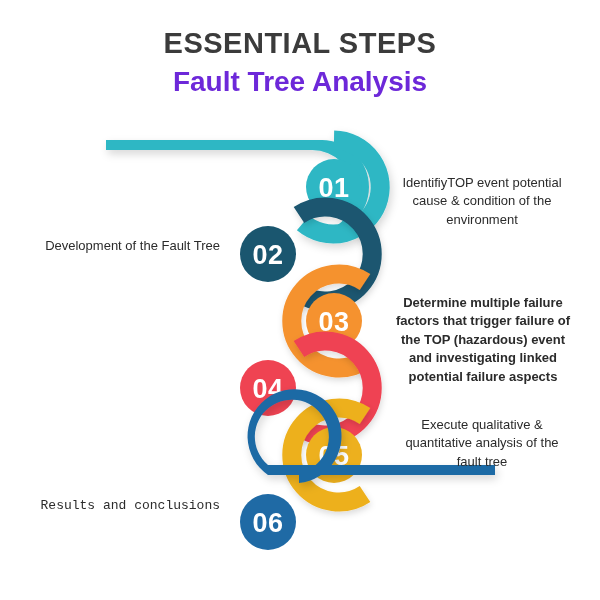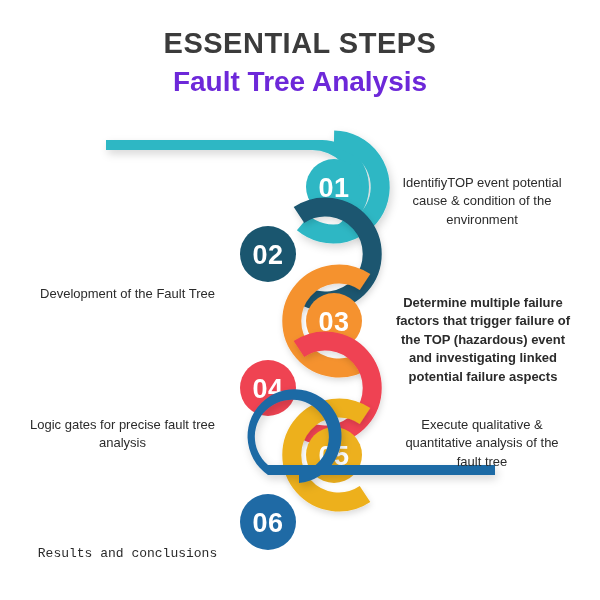--- a/index.html
+++ b/index.html
@@ -48,21 +48,21 @@
   }
 
   
   .step-text {
     position: absolute;
     font-size: 13px;
     line-height: 1.42;
     color: #2b2b2b;
     text-align: center;
   }
-  .step-text.left  { text-align: center; margin-top: 48px; }
+  .step-text.left  { text-align: right; }
   .step-text.right { text-align: center; }
 
   
   svg.graphic {
     position: absolute;
     left: 0;
     top: 0;
     width: 600px;
     height: 600px;
     display: block;
@@ -150,19 +150,18 @@
     <circle cx="268" cy="522" r="28" fill="#1f6aa5"></circle>
     <text class="num-text" x="268" y="532" text-anchor="middle">06</text>
   </svg>
 
   <div class="step-text right" style="left:392px; top:174px; width:180px;">IdentifiyTOP event potential cause &amp; condition of the environment</div>
 
   <div class="step-text left" style="left:35px; top:237px; width:185px;">Development of the Fault Tree</div>
 
   <div class="step-text right" style="left:388px; top:294px; width:190px;font-weight:bold;">Determine multiple failure factors that trigger failure of the TOP (hazardous) event and investigating linked potential failure aspects</div>
 
-  <div class="step-text left" style="left:30px; top:368px; width:185px;">Logic gates for precise fault tree analysis</div>
 
   <div class="step-text right" style="left:392px; top:416px; width:180px;">Execute qualitative  &amp; quantitative analysis of the fault tree</div>
 
   <div class="step-text left" style="left:35px; top:497px; width:185px;font-family:Liberation Mono, monospace;">Results and conclusions</div>
 
 </div>
 
 </body></html>

